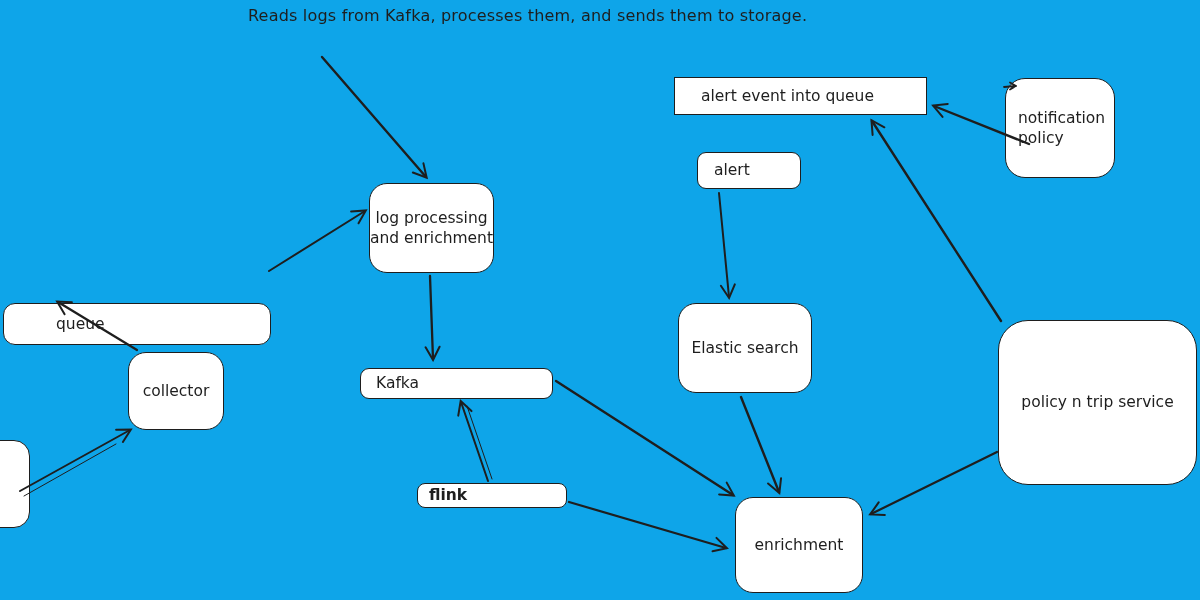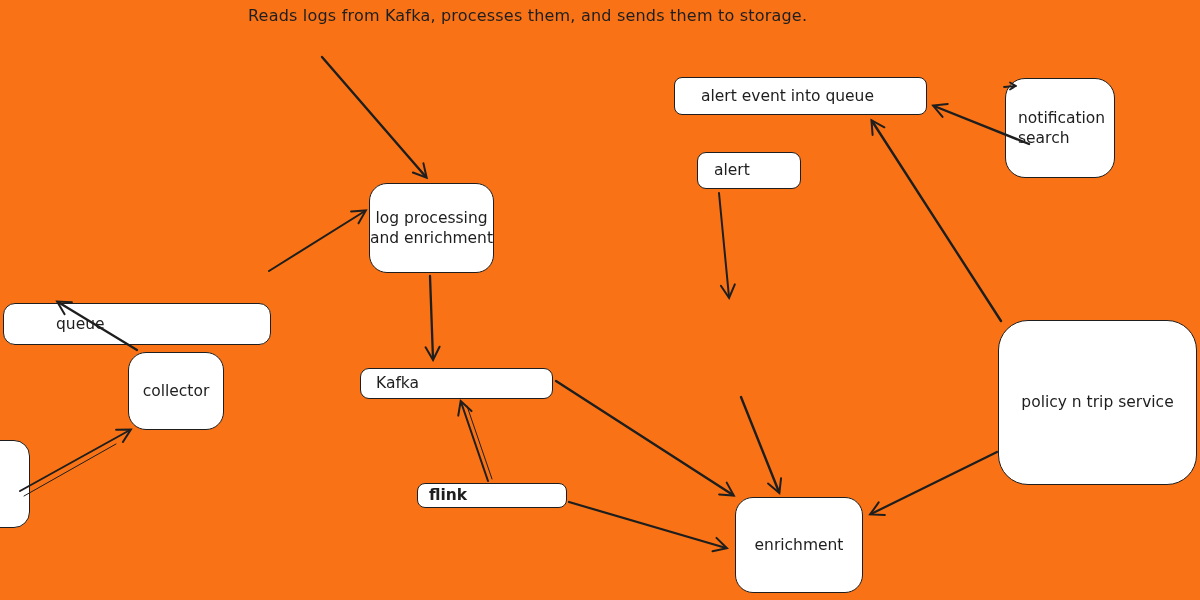--- a/index.html
+++ b/index.html
@@ -1,19 +1,19 @@
 <!DOCTYPE html>
 <html><head>
 <meta charset="utf-8">
 <style>
   html,body{margin:0;padding:0;background:#ffffff;}
   #canvas{
     position:relative;
     width:1200px;height:600px;
-    background:#f97316;
+    background:#0ea5e9;
     font-family:"DejaVu Sans","Liberation Sans",sans-serif;
     color:#1e1e1e;
     overflow:hidden;
   }
   #diagram-title{
     position:absolute;
     left:248px;top:6px;
     font-size:16px;
     letter-spacing:0.2px;
     color:#1e1e1e;
@@ -25,21 +25,21 @@
     background:#ffffff;
     box-sizing:border-box;
     display:flex;
     align-items:center;
     font-size:15.5px;
     line-height:1.32;
     color:#1e1e1e;
   }
   .node .lbl{display:block;}
   .c{justify-content:center;text-align:center;align-items:center;}
-  #n-alert{left:674px;top:77px;width:253px;height:38px;border-radius:8px;padding-left:26px;}
+  #n-alert{left:674px;top:77px;width:253px;height:38px;border-radius:0;padding-left:26px;}
   #n-notification{left:1005px;top:78px;width:110px;height:100px;border-radius:20px;padding-left:12px;}
   #n-query{left:697px;top:152px;width:104px;height:37px;border-radius:9px;padding-left:16px;}
   #n-logproc{left:369px;top:183px;width:125px;height:90px;border-radius:18px;}
   #n-queue{left:3px;top:255px;width:268px;height:42px;border-radius:12px;padding-left:52px;margin-top:48px;}
   #n-collector{left:128px;top:352px;width:96px;height:78px;border-radius:18px;}
   #n-kafka{left:360px;top:368px;width:193px;height:31px;border-radius:9px;padding-left:15px;align-items:center;}
   #n-flink{left:417px;top:483px;width:150px;height:25px;border-radius:8px;padding-left:11px;font-weight:bold;}
   #n-elastic{left:678px;top:303px;width:134px;height:90px;border-radius:18px;}
   #n-cassandra{left:735px;top:497px;width:128px;height:96px;border-radius:18px;}
   #n-policy{left:998px;top:320px;width:199px;height:165px;border-radius:30px;}
@@ -54,39 +54,42 @@
 <body>
 
 <div id="canvas">
 
   <div id="diagram-title">Reads logs from Kafka, processes them, and sends them to storage.</div>
 
   <div class="node" id="n-alert">
     <span class="lbl">alert event into queue</span>
   </div>
   <div class="node" id="n-notification">
-    <span class="lbl">notification search</span>
+    <span class="lbl">notification policy</span>
   </div>
   <div class="node" id="n-query">
     <span class="lbl">alert</span>
   </div>
   <div class="node c" id="n-logproc">
     <span class="lbl">log processing and enrichment</span>
   </div>
   <div class="node" id="n-queue">
     <span class="lbl">queue</span>
   </div>
   <div class="node c" id="n-collector">
     <span class="lbl">collector</span>
   </div>
   <div class="node" id="n-kafka">
     <span class="lbl">Kafka</span>
   </div>
   <div class="node" id="n-flink">
     <span class="lbl">flink</span>
+  </div>
+  <div class="node c" id="n-elastic">
+    <span class="lbl">Elastic search</span>
   </div>
   <div class="node c" id="n-cassandra">
     <span class="lbl">enrichment</span>
   </div>
   <div class="node c" id="n-policy">
     <span class="lbl">policy n trip service</span>
   </div>
   <div class="node" id="n-source"></div>
 
   <svg id="edges" width="1200" height="600" viewBox="0 0 1200 600" stroke="#1e1e1e" stroke-width="2" stroke-linecap="round" fill="none">

